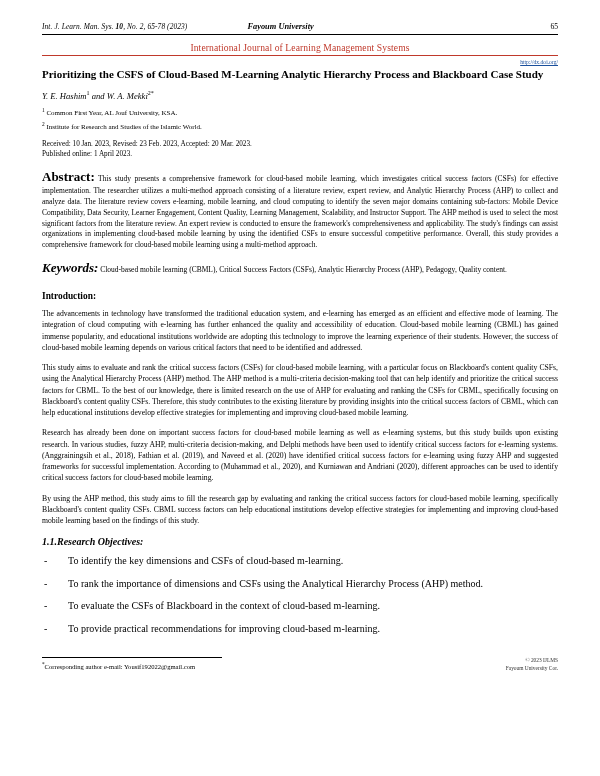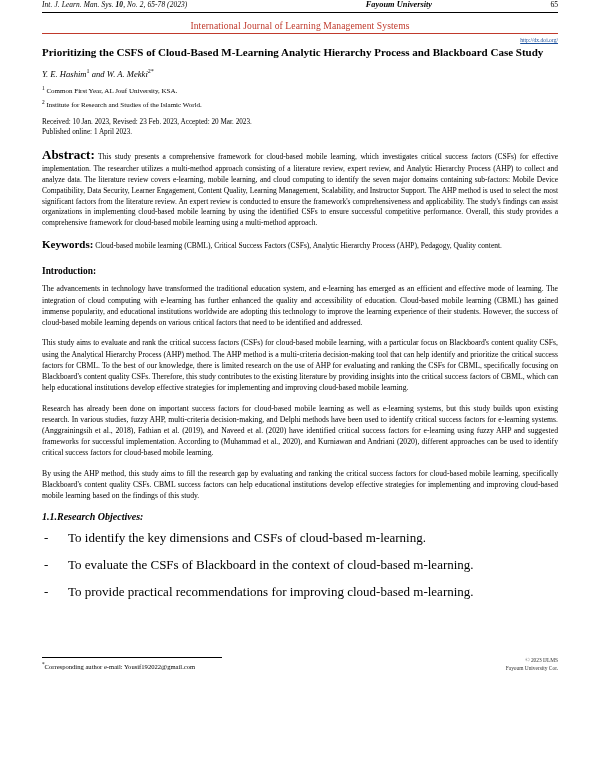--- a/index.html
+++ b/index.html
@@ -12,41 +12,40 @@
     height: 776px;
     font-family: "Liberation Serif", serif;
     color: #000;
     overflow: hidden;
   }
   .page {
     position: relative;
     width: 600px;
     height: 682px;
     box-sizing: border-box;
-    padding: 0 42px 10px 42px;
+    padding: 22px 42px 10px 42px;
   }
 
   
   .runhead {
     display: flex;
     align-items: baseline;
     justify-content: space-between;
     font-size: 7.4px;
     padding-bottom: 2px;
   }
   .runhead-left {
     font-style: italic;
     letter-spacing: 0.1px;
   }
   .runhead-left b { font-style: italic; }
   .runhead-center {
     font-style: italic;
     font-weight: bold;
     font-size: 8.4px;
-    text-align: center;
     flex: 1;
     padding-left: 60px;
   }
   .runhead-right {
     font-size: 7.6px;
   }
   .rule {
     border-bottom: 1.1px solid #000;
     margin-top: 1px;
   }
@@ -114,21 +113,21 @@
     margin-bottom: 8px;
   }
   .abstract b { font-size: 13px; }
 
   .keywords {
     font-size: 7.5px;
     line-height: 1.43;
     text-align: justify;
     margin-bottom: 14px;
   }
-  .keywords b { font-size: 11px; }
+  .keywords b { font-size: 13px; font-style: italic; }
 
   
   .h1 {
     font-size: 9.4px;
     font-weight: bold;
     margin: 9px 0 7px 0;
   }
   .h2 {
     font-size: 10px;
     font-weight: bold;
@@ -143,21 +142,21 @@
     text-indent: 0;
   }
 
   
   ul.dashlist {
     list-style: none;
     margin: 0;
     padding: 0;
   }
   ul.dashlist li {
-    font-size: 13px;
+    font-size: 10px;
     line-height: 1.46;
     margin: 0 0 8px 0;
     padding-left: 26px;
     position: relative;
     text-align: justify;
   }
   ul.dashlist li::before {
     content: "-";
     position: absolute;
     left: 2px;
@@ -227,20 +226,21 @@
 
   <p class="body">The advancements in technology have transformed the traditional education system, and e-learning has emerged as an efficient and effective mode of learning. The integration of cloud computing with e-learning has further enhanced the quality and accessibility of education. Cloud-based mobile learning (CBML) has gained immense popularity, and educational institutions worldwide are adopting this technology to improve the learning experience of their students. However, the success of cloud-based mobile learning depends on various critical factors that need to be identified and addressed.</p>
   <p class="body">This study aims to evaluate and rank the critical success factors (CSFs) for cloud-based mobile learning, with a particular focus on Blackboard's content quality CSFs, using the Analytical Hierarchy Process (AHP) method. The AHP method is a multi-criteria decision-making tool that can help identify and prioritize the critical success factors for CBML. To the best of our knowledge, there is limited research on the use of AHP for evaluating and ranking the CSFs for CBML, specifically focusing on Blackboard's content quality CSFs. Therefore, this study contributes to the existing literature by providing insights into the critical success factors of CBML, which can help educational institutions develop effective strategies for implementing and improving cloud-based mobile learning.</p>
   <p class="body">Research has already been done on important success factors for cloud-based mobile learning as well as e-learning systems, but this study builds upon existing research. In various studies, fuzzy AHP, multi-criteria decision-making, and Delphi methods have been used to identify critical success factors for e-learning systems. (Anggrainingsih et al., 2018), Fathian et al. (2019), and Naveed et al. (2020) have identified critical success factors for e-learning using fuzzy AHP and suggested frameworks for successful implementation. According to (Muhammad et al., 2020), and Kurniawan and Andriani (2020), different approaches can be used to identify critical success factors for cloud-based mobile learning.</p>
   <p class="body">By using the AHP method, this study aims to fill the research gap by evaluating and ranking the critical success factors for cloud-based mobile learning, specifically Blackboard's content quality CSFs. CBML success factors can help educational institutions develop effective strategies for implementing and improving cloud-based mobile learning based on the findings of this study.</p>
 
   <div class="h2">1.1.Research Objectives:</div>
 
   <ul class="dashlist">
     <li>To identify the key dimensions and CSFs of cloud-based m-learning.</li>
+    <li>To rank the importance of dimensions and CSFs using the Analytical Hierarchy Process (AHP) method.</li>
     <li>To evaluate the CSFs of Blackboard in the context of cloud-based m-learning.</li>
     <li>To provide practical recommendations for improving cloud-based m-learning.</li>
   </ul>
 
   <div class="footer">
     <div class="footer-rule"></div>
     <div class="footer-note"><sup>*</sup><span>Corresponding author e-mail: Yousif192022@gmail.com</span></div>
     <div class="footer-right">
       <div>© 2023 IJLMS</div>
       <div>Fayoum University Cor.</div>

